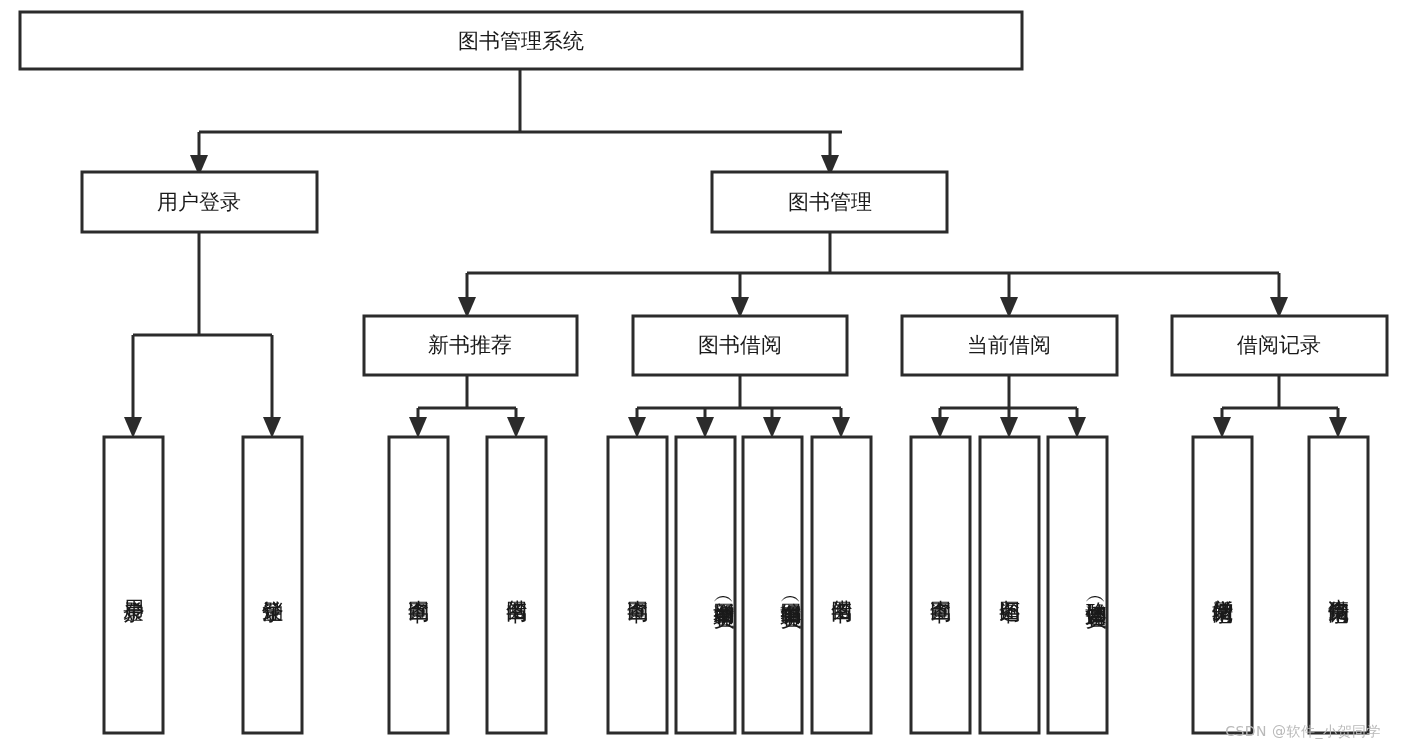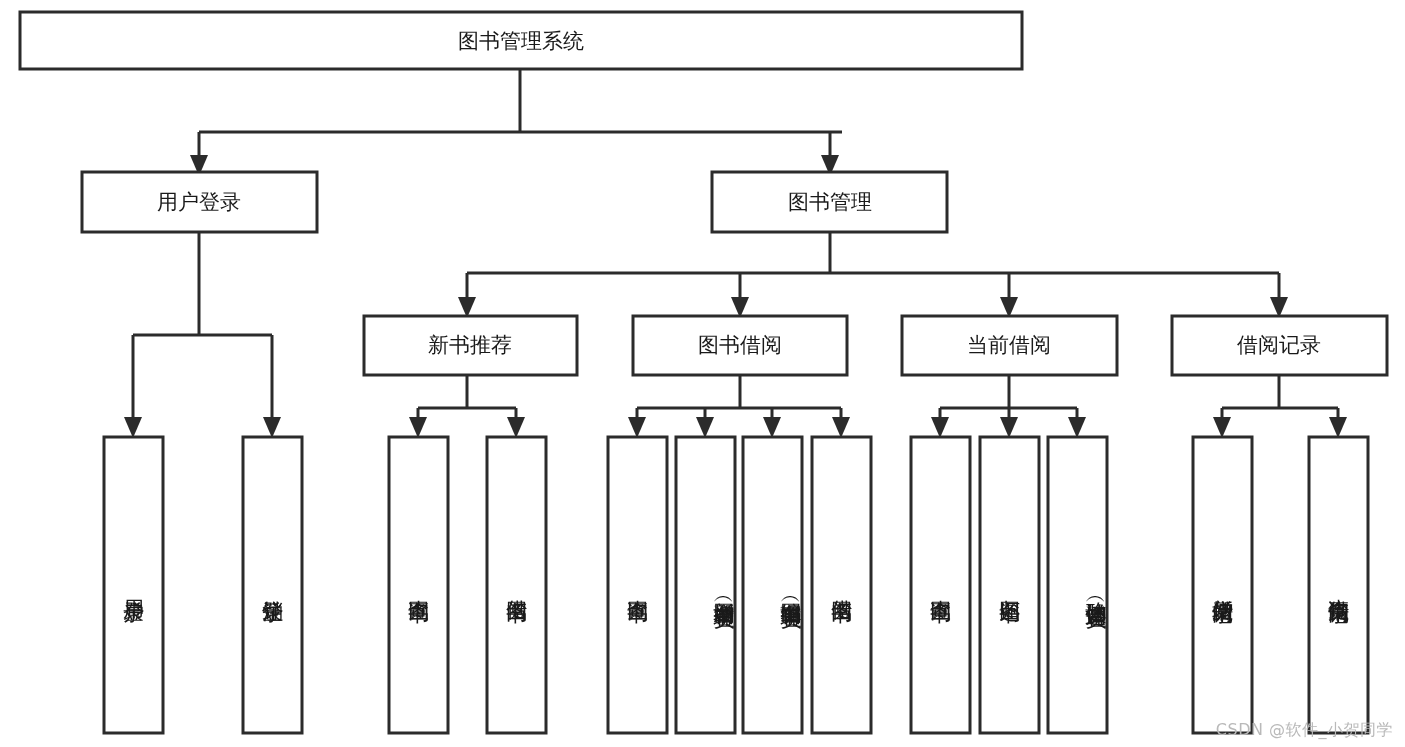--- a/index.html
+++ b/index.html
@@ -61,24 +61,24 @@
     font-size: 21px;
     line-height: 1.06;
     color: #1a1a1a;
     letter-spacing: 1px;
     white-space: nowrap;
     text-align: center;
     pointer-events: none;
   }
   .watermark {
     position: absolute;
-    right: 12px;
+    right: 24px;
     bottom: 6px;
     font-family: "DejaVu Sans", "Liberation Sans", sans-serif;
-    font-size: 16px;
+    font-size: 14px;
     color: #b9b9b9;
     white-space: nowrap;
     letter-spacing: 0.5px;
   }
 </style>
 </head>
 <body>
 
 <div id="diagram-root">
 

